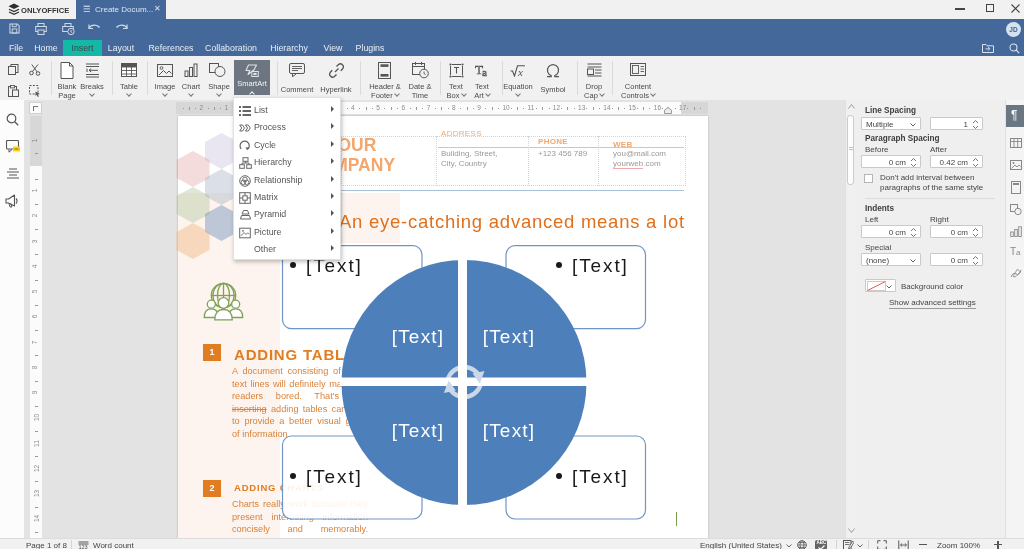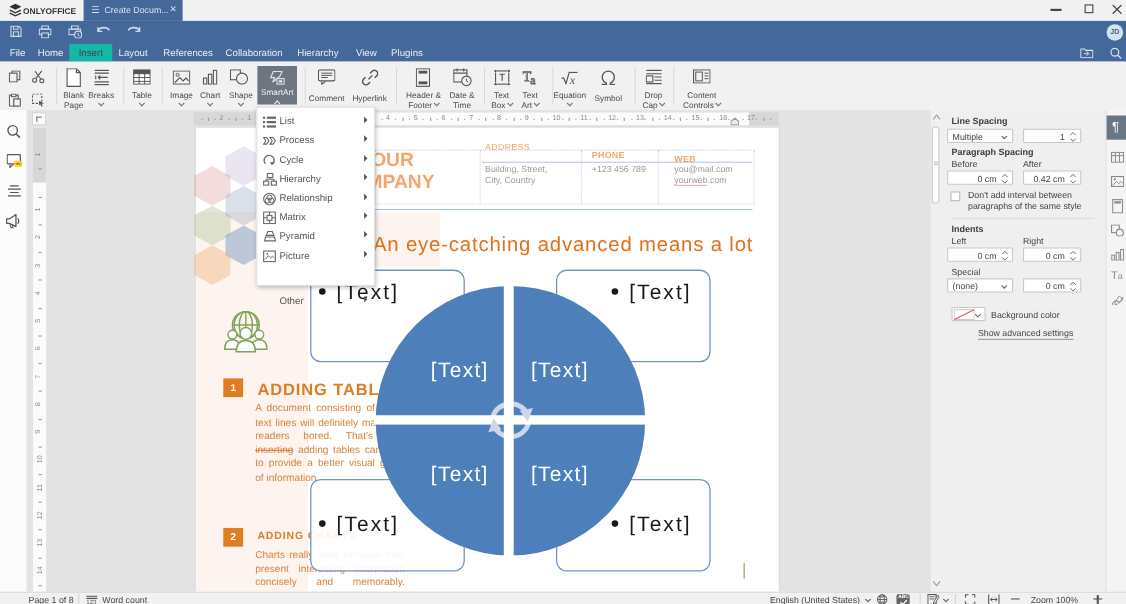--- a/index.html
+++ b/index.html
@@ -805,19 +805,19 @@
     </div>
     <div class="menuitem" style="top:125.8px;">
       <svg width="12" height="12" viewBox="0 0 12 12">
           <rect x="0.7" y="1.2" width="10.6" height="9.6" fill="none" stroke="#666" stroke-width="1"></rect>
           <path d="M2 8.8 L5 5.5 L7 7.5 L8.7 5.8 L10 7.2" fill="none" stroke="#666" stroke-width="0.9"></path>
           <circle cx="4" cy="3.8" r="0.9" fill="#666"></circle>
         </svg>
       <span class="txt">Picture</span>
         <span class="arr"></span>
     </div>
-    <div class="menuitem" style="top:143.2px;margin-top:24px;">
+    <div class="menuitem" style="top:143.2px;">
       <span class="txt">Other</span>
         <span class="arr"></span>
     </div>
   </div>
 
 </div>
 
 </body></html>

